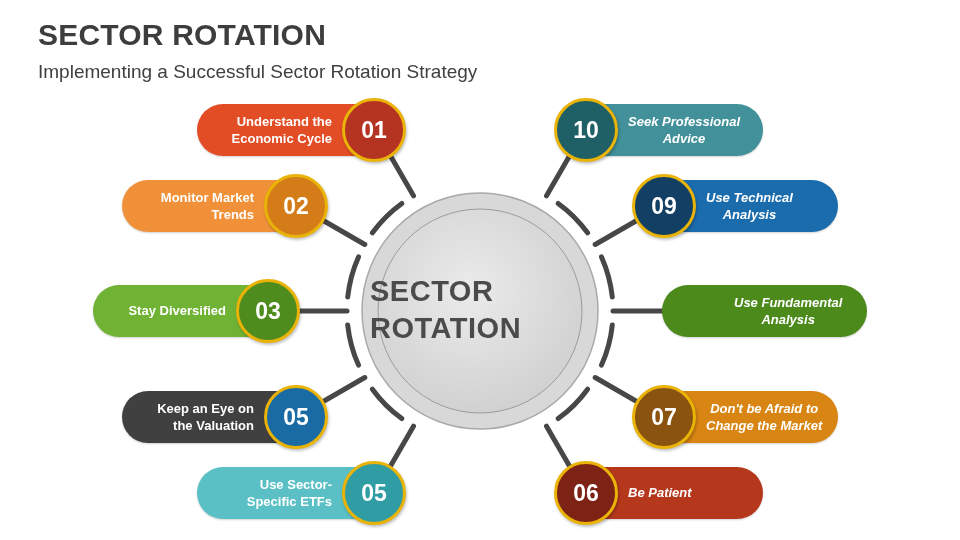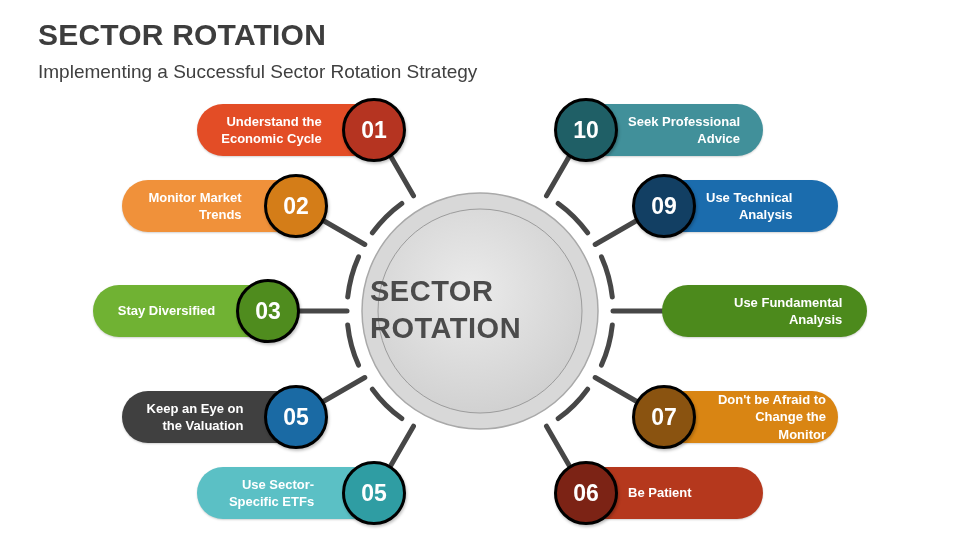--- a/index.html
+++ b/index.html
@@ -16,25 +16,25 @@
 
   .center-label{position:absolute;left:370px;top:273px;width:220px;
     font-size:29px;font-weight:700;color:#4b4b4b;line-height:1.28;letter-spacing:0.5px;}
   .center-label span{display:block;}
 
   
   .item{position:absolute;height:52px;}
   .pill{position:absolute;left:0;top:0;right:0;bottom:0;border-radius:26px;
     display:flex;align-items:center;box-sizing:border-box;
     box-shadow:0 1px 2px rgba(0,0,0,0.18);}
-  .side-left .pill{justify-content:center;padding:0 72px 0 14px;text-align:right;}
-  .side-right .pill{justify-content:flex-start;padding:0 12px 0 72px;text-align:right;}
+  .side-left .pill{justify-content:flex-end;padding:0 72px 0 14px;text-align:right;}
+  .side-right .pill{justify-content:flex-start;padding:0 12px 0 72px;text-align:center;font-style:italic;}
   .step-label{color:#ffffff;font-size:13px;font-weight:700;line-height:1.32;white-space:pre-line;}
 
-  .badge{position:absolute;width:58px;height:58px;top:-6px;border:3px solid #000000;border-radius:50%;
+  .badge{position:absolute;width:58px;height:58px;top:-6px;border:3px solid #eab308;border-radius:50%;
     display:flex;align-items:center;justify-content:center;
     box-shadow:1px 2px 3px rgba(0,0,0,0.25);}
   .side-left .badge{right:-2px;}
   .side-right .badge{left:-2px;}
   .badge-num{color:#ffffff;font-size:23px;font-weight:700;}
 </style>
 </head>
 <body>
 
 <div class="slide">
@@ -140,21 +140,21 @@
       <span class="step-label">Be Patient</span>
     </div>
     <div class="badge" style="background-color: rgb(124, 35, 21);">
       <span class="badge-num">06</span>
     </div>
   </div>
 
   <div class="item side-right" style="left:634px;top:391px;width:204px">
     <div class="pill" style="background-color: rgb(217, 133, 19);">
       <span class="step-label">Don't be Afraid to
-Change the Monitor</span>
+Change the Market</span>
     </div>
     <div class="badge" style="background-color: rgb(138, 83, 16);">
       <span class="badge-num">07</span>
     </div>
   </div>
 
   <div class="item side-right" style="left:662px;top:285px;width:205px">
     <div class="pill" style="background-color: rgb(76, 138, 28);">
       <span class="step-label">Use Fundamental
 Analysis</span>

